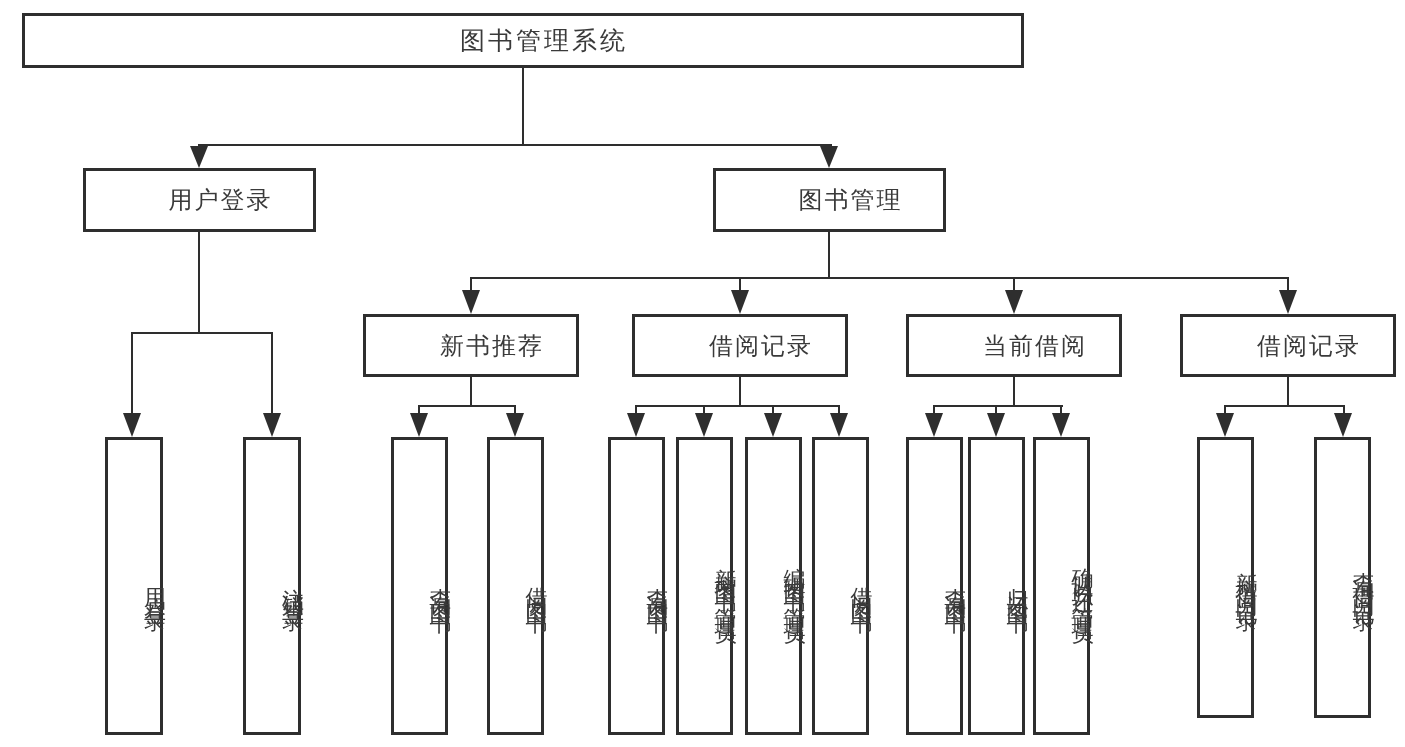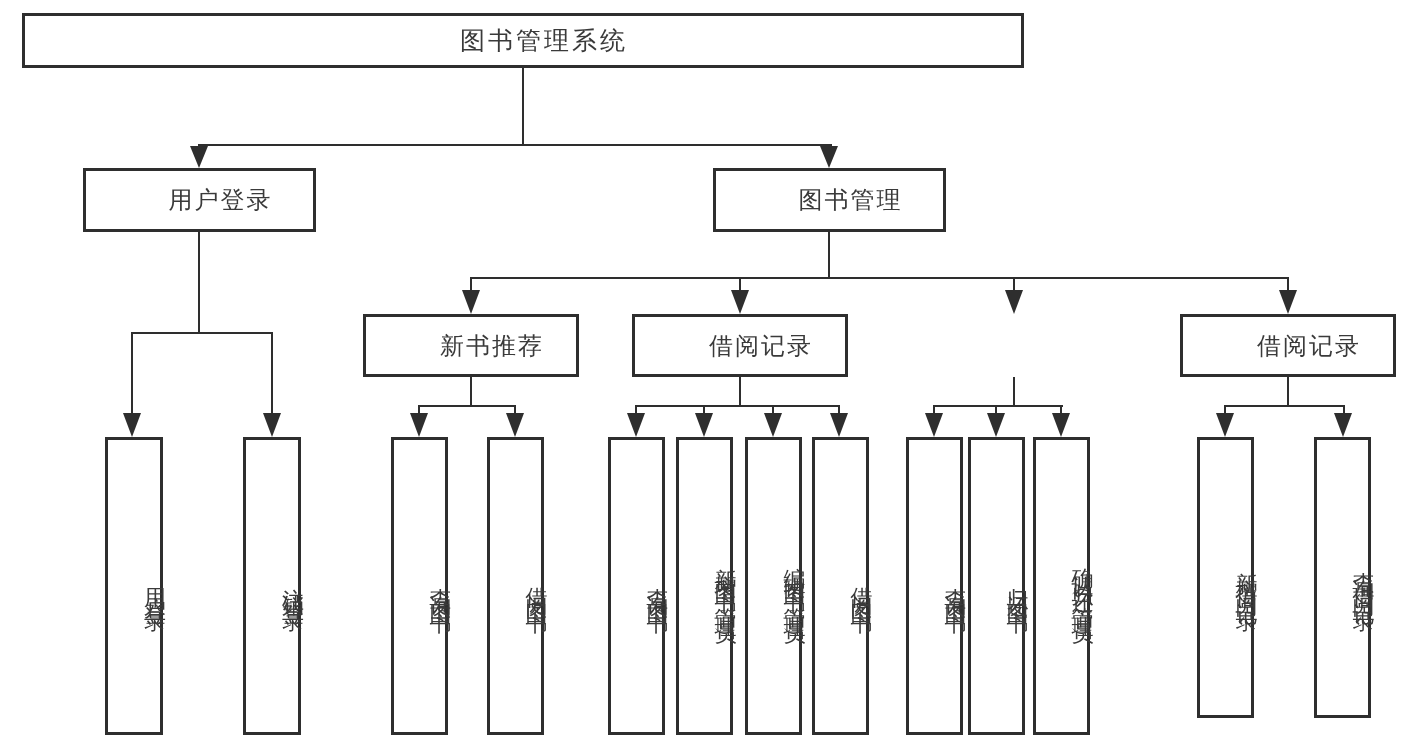--- a/index.html
+++ b/index.html
@@ -90,20 +90,23 @@
   <div class="arrow" style="left:731px;top:290px;"></div>
   <div class="arrow" style="left:1005px;top:290px;"></div>
   <div class="arrow" style="left:1279px;top:290px;"></div>
 
   <div class="box hbox l2" style="left:363px;top:314px;width:216px;height:63px;">
     <span>新书推荐</span>
   </div>
   <div class="box hbox l2" style="left:632px;top:314px;width:216px;height:63px;">
     <span>借阅记录</span>
   </div>
+  <div class="box hbox l2" style="left:906px;top:314px;width:216px;height:63px;">
+    <span>当前借阅</span>
+  </div>
   <div class="box hbox l2" style="left:1180px;top:314px;width:216px;height:63px;">
     <span>借阅记录</span>
   </div>
 
   <div class="vline" style="left:470px;top:377px;height:30px;"></div>
   <div class="hline" style="left:418px;top:405px;width:98px;"></div>
   <div class="vline" style="left:418px;top:405px;height:12px;"></div>
   <div class="vline" style="left:514px;top:405px;height:12px;"></div>
   <div class="arrow" style="left:410px;top:413px;"></div>
   <div class="arrow" style="left:506px;top:413px;"></div>

